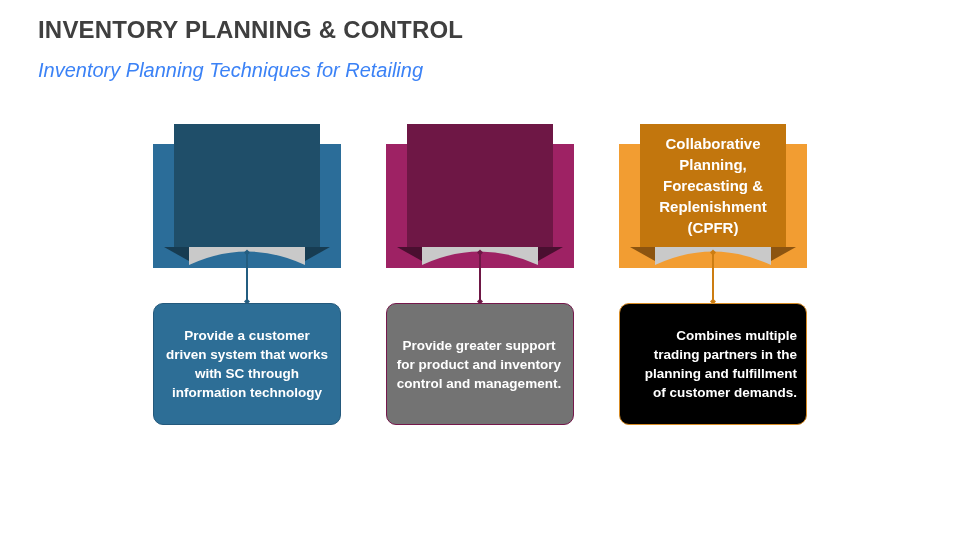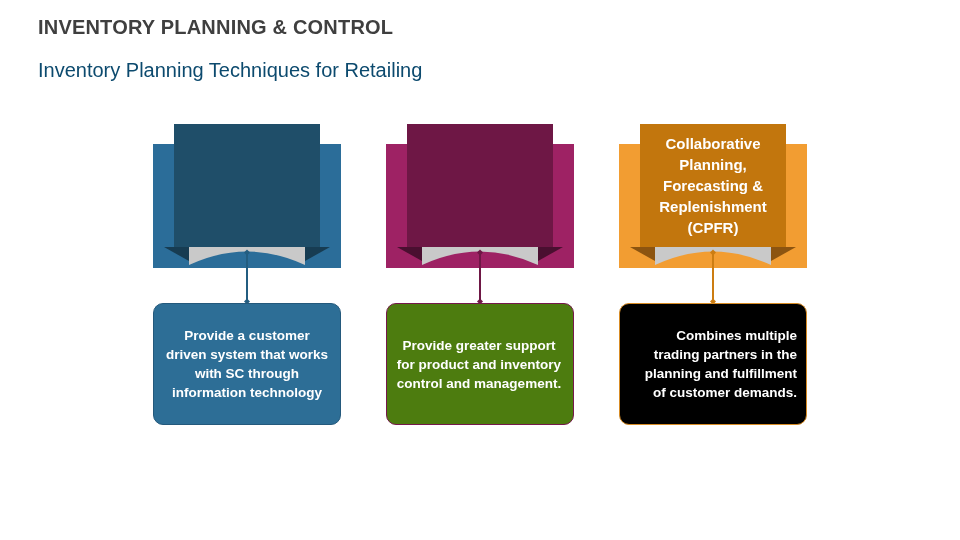--- a/index.html
+++ b/index.html
@@ -2,21 +2,21 @@
 <html><head>
 <meta charset="utf-8">
 <style>
   html,body{margin:0;padding:0;background:#fff;}
   .slide{
     position:relative;width:960px;height:540px;background:#ffffff;overflow:hidden;
     font-family:"Liberation Sans",sans-serif;
   }
   .slide-title{
     position:absolute;left:38px;top:16px;margin:0;
-    font-size:20px;font-weight:700;letter-spacing:.2px;color:#3f3f3f;
+    font-size:24px;font-weight:700;letter-spacing:.2px;color:#3f3f3f;
   }
   .slide-subtitle{
     position:absolute;left:38px;top:59px;margin:0;
     font-size:20px;font-weight:400;color:#404040;
   }
   .col{position:absolute;top:124px;width:188px;height:320px;}
   .col-1{left:153px}
   .col-2{left:386px}
   .col-3{left:619px}
   .ribbon-svg{position:absolute;left:0;top:0;overflow:visible;}
@@ -33,21 +33,21 @@
     text-align:center;color:#ffffff;font-size:13.5px;font-weight:700;
     line-height:19px;padding:4px 9px;
   }
 </style>
 </head>
 <body>
 
 <div class="slide">
 
   <h1 class="slide-title" style="color: rgb(63, 63, 63);">INVENTORY PLANNING &amp; CONTROL</h1>
-  <h2 class="slide-subtitle" style="color: #0c4a6e;">Inventory Planning Techniques for Retailing</h2>
+  <h2 class="slide-subtitle" style="color: #3b82f6; font-style: italic;">Inventory Planning Techniques for Retailing</h2>
 
   <div class="col col-1">
     <svg class="ribbon-svg" width="188" height="182" viewBox="0 0 188 182">
       <rect x="0" y="20" width="188" height="124" fill="#2b6d99"></rect>
       <polygon points="11,123 36,123 36,137" fill="#173c52"></polygon>
       <polygon points="177,123 152,123 152,137" fill="#173c52"></polygon>
       <path d="M36,123 H152 V141 Q94,114 36,141 Z" fill="#c9c9c9"></path>
       <rect x="21" y="0" width="146" height="123" fill="#1f4e69"></rect>
       <line x1="94" y1="128.6" x2="94" y2="177.5" stroke-width="2" stroke="#235d80"></line>
       <path d="M94 125.6 L97 128.6 L94 131.6 L91 128.6 Z" fill="#235d80"></path>
@@ -62,21 +62,21 @@
     <svg class="ribbon-svg" width="188" height="182" viewBox="0 0 188 182">
       <rect x="0" y="20" width="188" height="124" fill="#9e2264"></rect>
       <polygon points="11,123 36,123 36,137" fill="#4a0f30"></polygon>
       <polygon points="177,123 152,123 152,137" fill="#4a0f30"></polygon>
       <path d="M36,123 H152 V141 Q94,114 36,141 Z" fill="#c9c9c9"></path>
       <rect x="21" y="0" width="146" height="123" fill="#6e1745"></rect>
       <line x1="94" y1="128.6" x2="94" y2="177.5" stroke-width="2" stroke="#6e1745"></line>
       <path d="M94 125.6 L97 128.6 L94 131.6 L91 128.6 Z" fill="#6e1745"></path>
       <path d="M94 174.5 L97 177.5 L94 180.5 L91 177.5 Z" fill="#6e1745"></path>
     </svg>
-    <div class="desc-box" style="background-color: #4d7c0f; border-color: rgb(117, 24, 75); padding-left: 7px;">
+    <div class="desc-box" style="background-color: #737373; border-color: rgb(117, 24, 75); padding-left: 7px;">
       <span>Provide greater support for product and inventory control and management.</span>
     </div>
   </div>
 
   <div class="col col-3">
     <svg class="ribbon-svg" width="188" height="182" viewBox="0 0 188 182">
       <rect x="0" y="20" width="188" height="124" fill="#f29d32"></rect>
       <polygon points="11,123 36,123 36,137" fill="#8c5410"></polygon>
       <polygon points="177,123 152,123 152,137" fill="#8c5410"></polygon>
       <path d="M36,123 H152 V141 Q94,114 36,141 Z" fill="#c9c9c9"></path>

